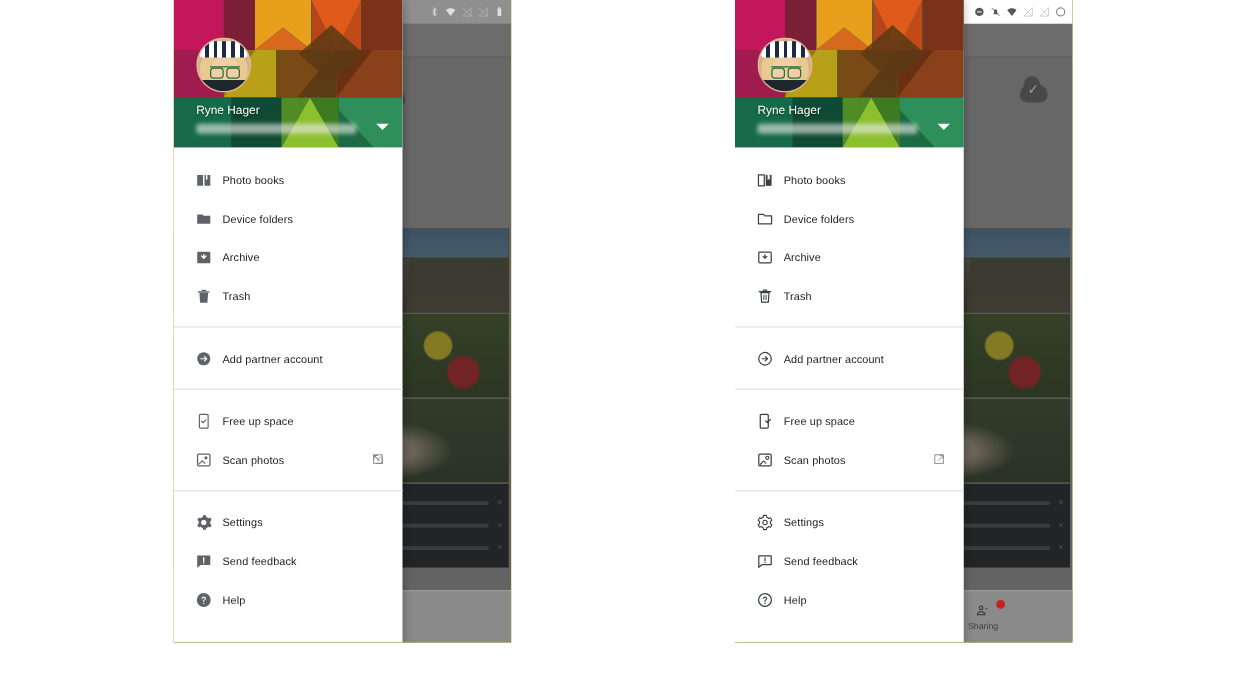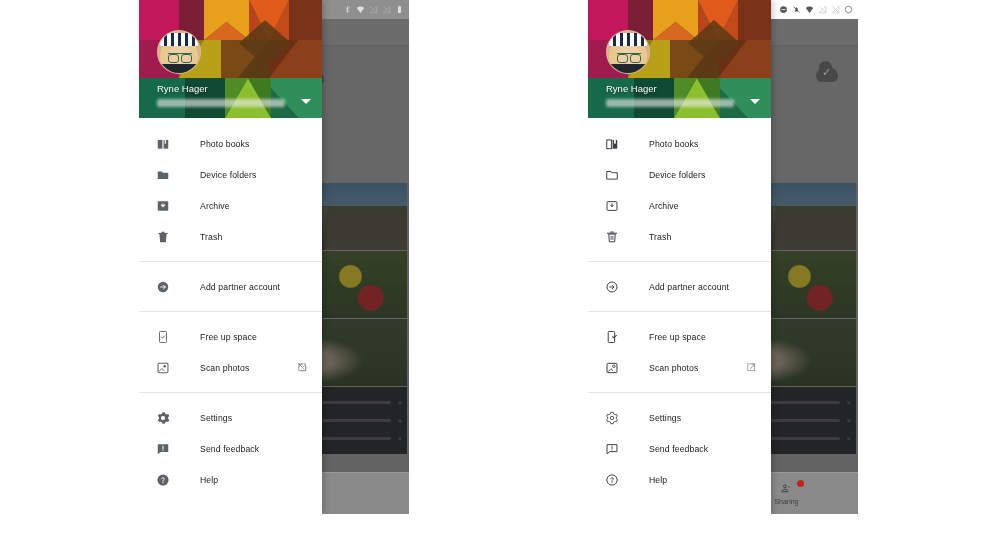--- a/index.html
+++ b/index.html
@@ -177,21 +177,21 @@
     border-left:5px solid transparent; border-right:5px solid transparent;
     border-top:5px solid #ffffff;
   }
 
   
   .drawer-list { flex:1 1 auto; padding-top:10px; }
   .item {
     display:flex; align-items:center; height:31px; padding-left:15px; position:relative;
   }
   .item .icon { width:18px; height:18px; flex:0 0 18px; display:flex; align-items:center; justify-content:center; }
-  .item .label { margin-left:28px; font-size:8.7px; color:#202124; letter-spacing:.1px; }
+  .item .label { margin-left:6px; font-size:8.7px; color:#202124; letter-spacing:.1px; }
   .item .ext { position:absolute; right:14px; width:11px; height:11px; }
   .divider { height:1px; background:#e4e4e4; margin:9px 0 9px 0; }
 
   .svgi { display:block; }
 
   
   .bottomnav {
     position:absolute; left:0; right:0; bottom:0; height:42px;
     background:#8a8a8a; border-top:1px solid #9b9b9b;
     display:flex; align-items:center; justify-content:space-around; z-index:3;

